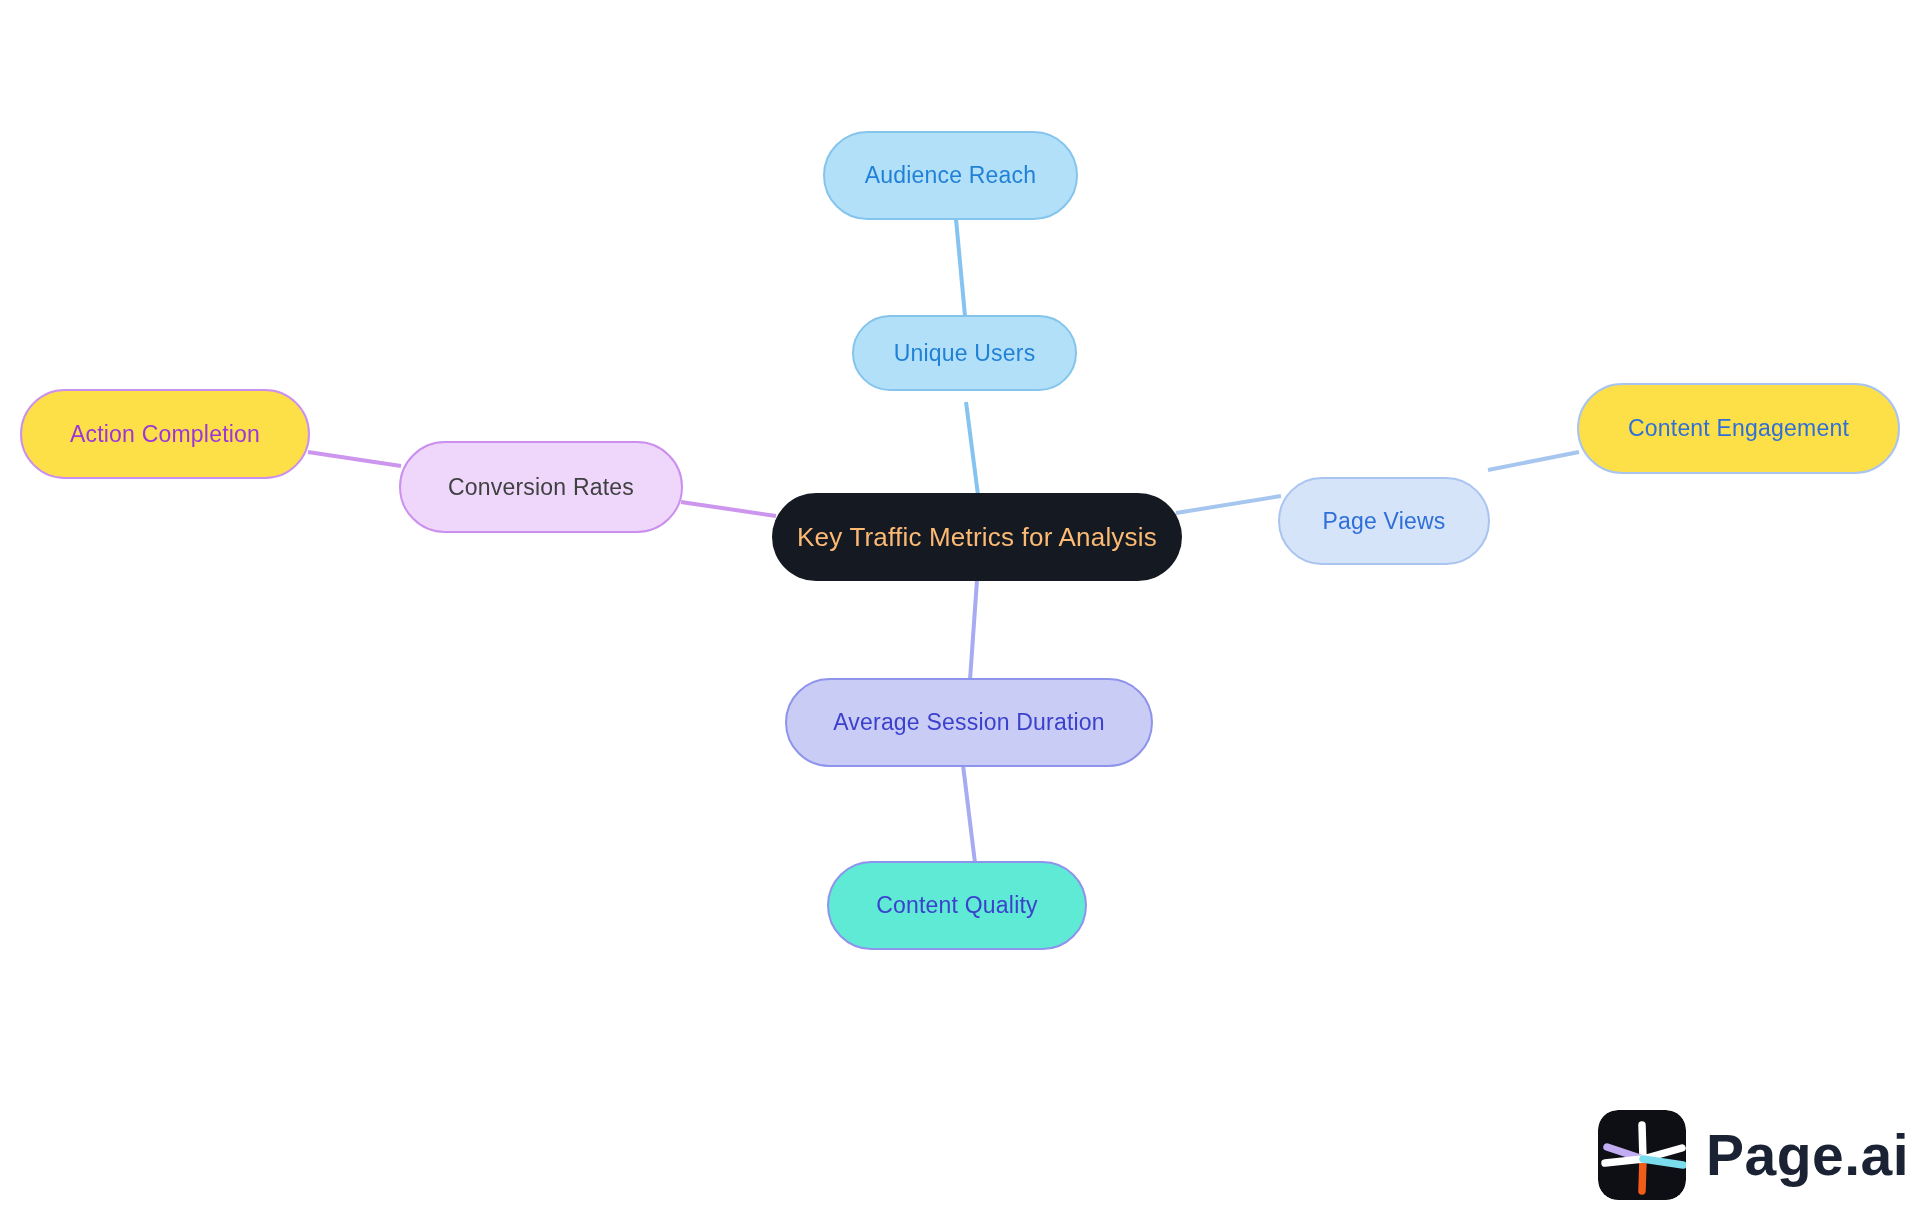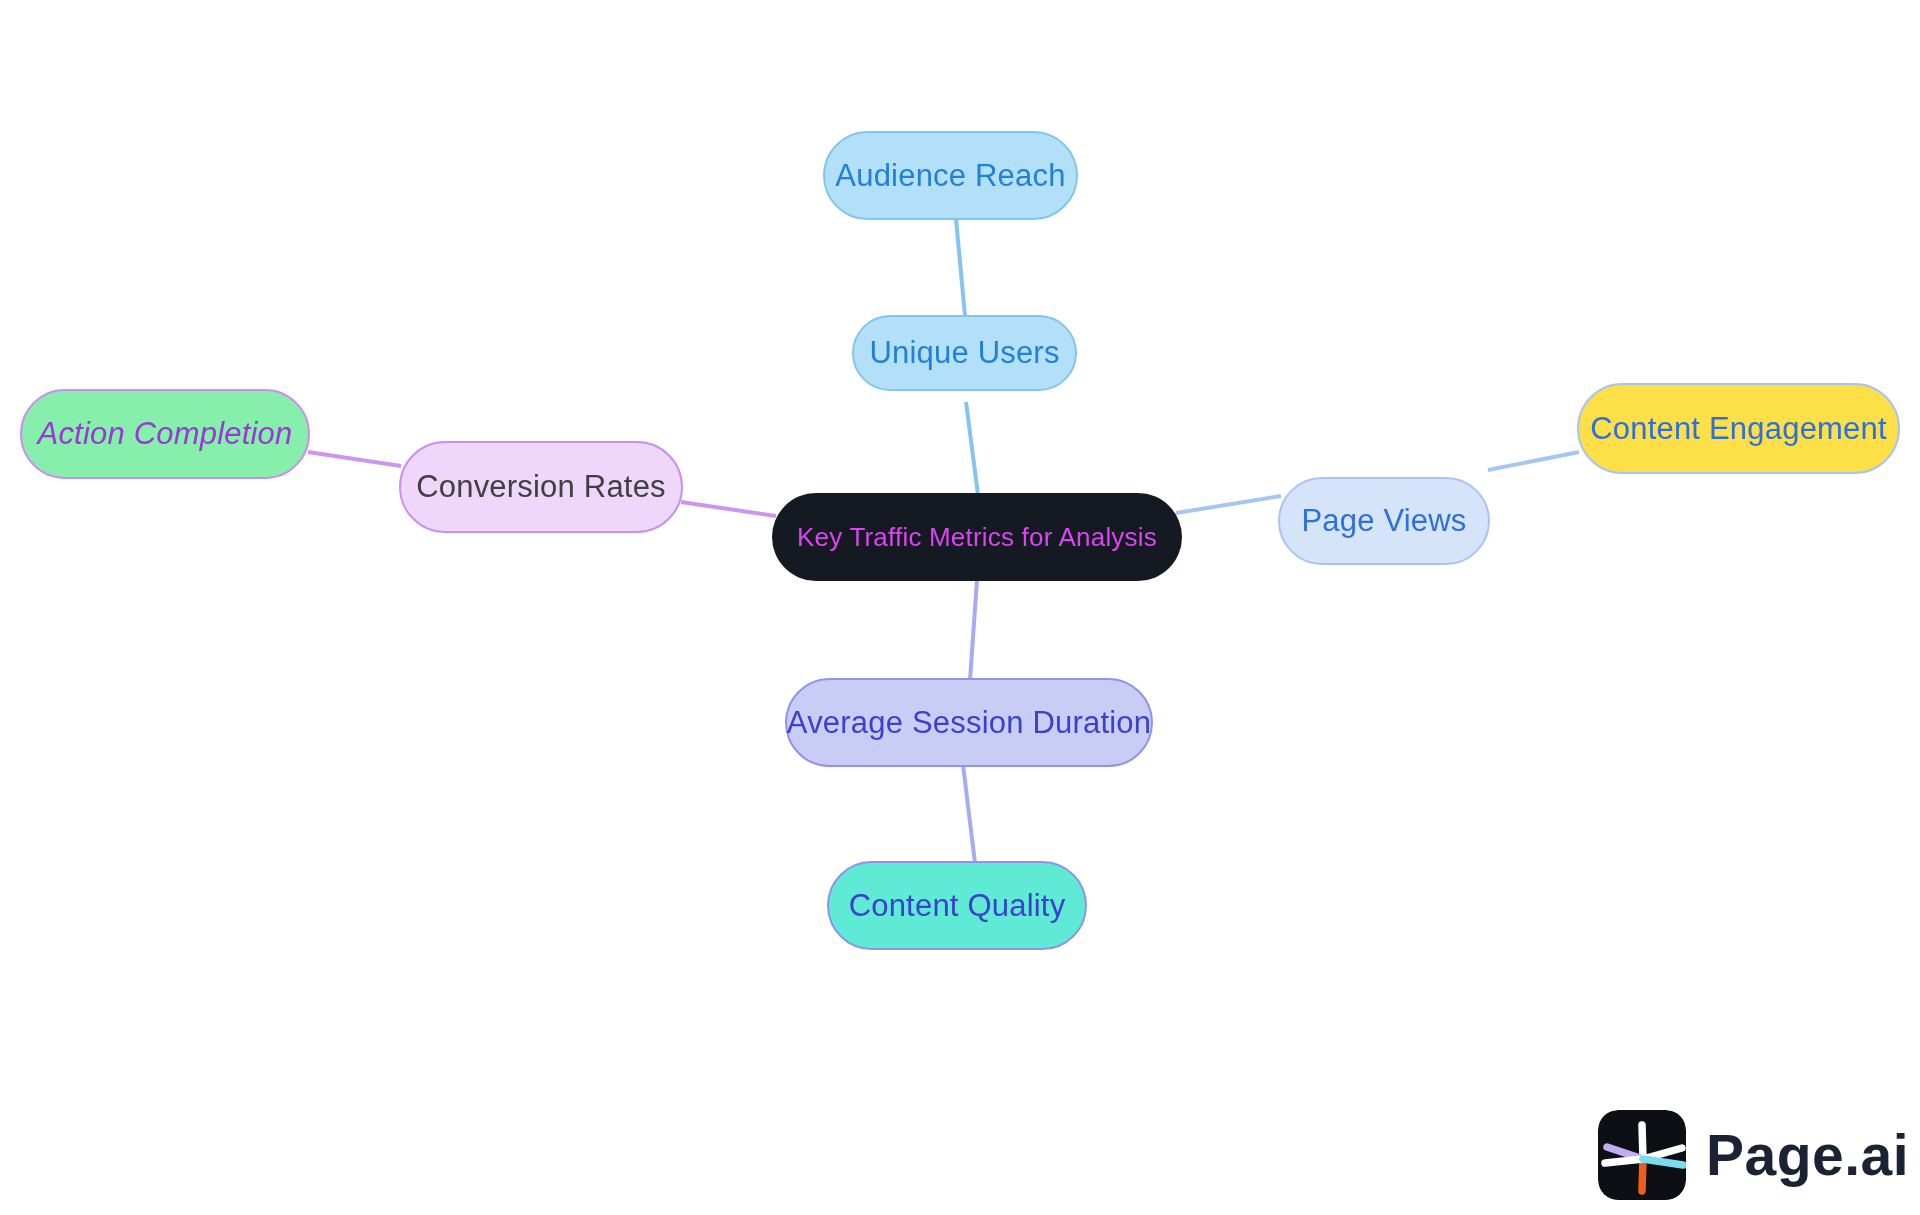--- a/index.html
+++ b/index.html
@@ -9,21 +9,21 @@
     background:#ffffff;
     overflow:hidden;
     font-family:"Liberation Sans", sans-serif;
   }
   #edges{position:absolute;left:0;top:0;width:1920px;height:1215px;}
   .node{
     position:absolute;
     display:flex;align-items:center;justify-content:center;
     border-radius:46px;
     border:2px solid transparent;
-    font-size:31px;
+    font-size:23px;
     white-space:nowrap;
     box-sizing:border-box;
     letter-spacing:0.2px;
   }
   .central{
     position:absolute;
     display:flex;align-items:center;justify-content:center;
     border-radius:44px;
     font-size:26px;
     white-space:nowrap;
@@ -65,37 +65,37 @@
     <line x1="956" y1="219" x2="965" y2="316" stroke-width="4" stroke="#85c3f0"></line>
     <line x1="966" y1="402" x2="978" y2="495" stroke-width="4" stroke="#85c3f0"></line>
     <line x1="1176" y1="513" x2="1281" y2="496" stroke-width="4" stroke="#a6c6f0"></line>
     <line x1="1488" y1="470" x2="1579" y2="452" stroke-width="4" stroke="#a6c6f0"></line>
     <line x1="776" y1="516" x2="681" y2="502" stroke-width="4" stroke="#cc96ee"></line>
     <line x1="401" y1="466" x2="308" y2="452" stroke-width="4" stroke="#cc96ee"></line>
     <line x1="977" y1="580" x2="970" y2="680" stroke-width="4" stroke="#a6abf2"></line>
     <line x1="963" y1="765" x2="975" y2="863" stroke-width="4" stroke="#a6abf2"></line>
   </svg>
 
-  <div id="n-central" class="central" style="background: rgb(20, 25, 34); color: #d946ef;">
+  <div id="n-central" class="central" style="background: rgb(20, 25, 34); color: #fdba74;">
     <span>Key Traffic Metrics for Analysis</span>
   </div>
 
   <div id="n-audience-reach" class="node" style="background: rgb(179, 224, 249); border-color: rgb(133, 196, 236); color: rgb(33, 129, 214);">
     <span>Audience Reach</span>
   </div>
   <div id="n-unique-users" class="node" style="background: rgb(179, 224, 249); border-color: rgb(133, 196, 236); color: rgb(33, 129, 214);">
     <span>Unique Users</span>
   </div>
   <div id="n-page-views" class="node" style="background: rgb(214, 228, 249); border-color: rgb(169, 196, 240); color: rgb(47, 111, 216);">
     <span>Page Views</span>
   </div>
   <div id="n-content-engagement" class="node" style="background: #fde047; border-color: rgb(169, 196, 240); color: rgb(47, 111, 216);">
     <span>Content Engagement</span>
   </div>
-  <div id="n-action-completion" class="node" style="background: #86efac; border-color: rgb(203, 144, 238); color: rgb(157, 54, 217); font-style: italic;">
+  <div id="n-action-completion" class="node" style="background: #fde047; border-color: rgb(203, 144, 238); color: rgb(157, 54, 217);">
     <span>Action Completion</span>
   </div>
   <div id="n-conversion-rates" class="node" style="background: rgb(238, 215, 251); border-color: rgb(203, 144, 238); color: #404040;">
     <span>Conversion Rates</span>
   </div>
   <div id="n-average-session-duration" class="node" style="background: rgb(201, 204, 245); border-color: rgb(142, 147, 236); color: rgb(60, 65, 205);">
     <span>Average Session Duration</span>
   </div>
   <div id="n-content-quality" class="node" style="background: #5eead4; border-color: rgb(142, 147, 236); color: rgb(60, 65, 205);">
     <span>Content Quality</span>

